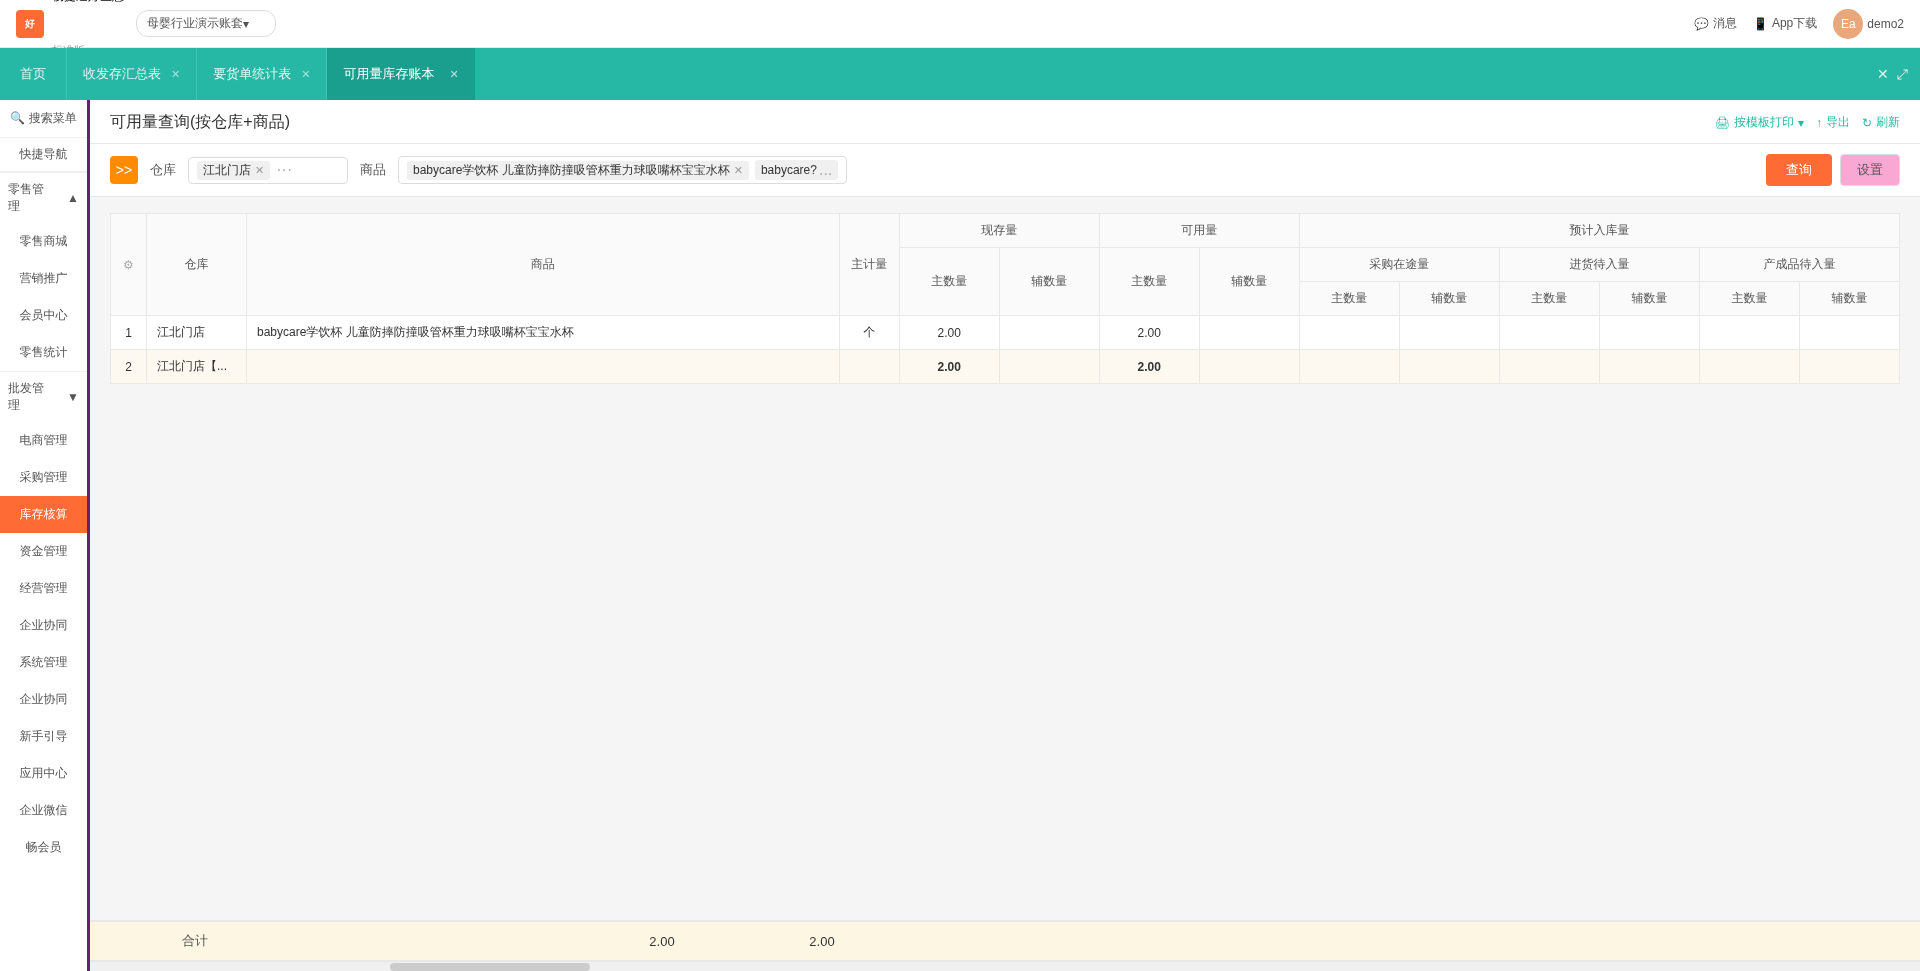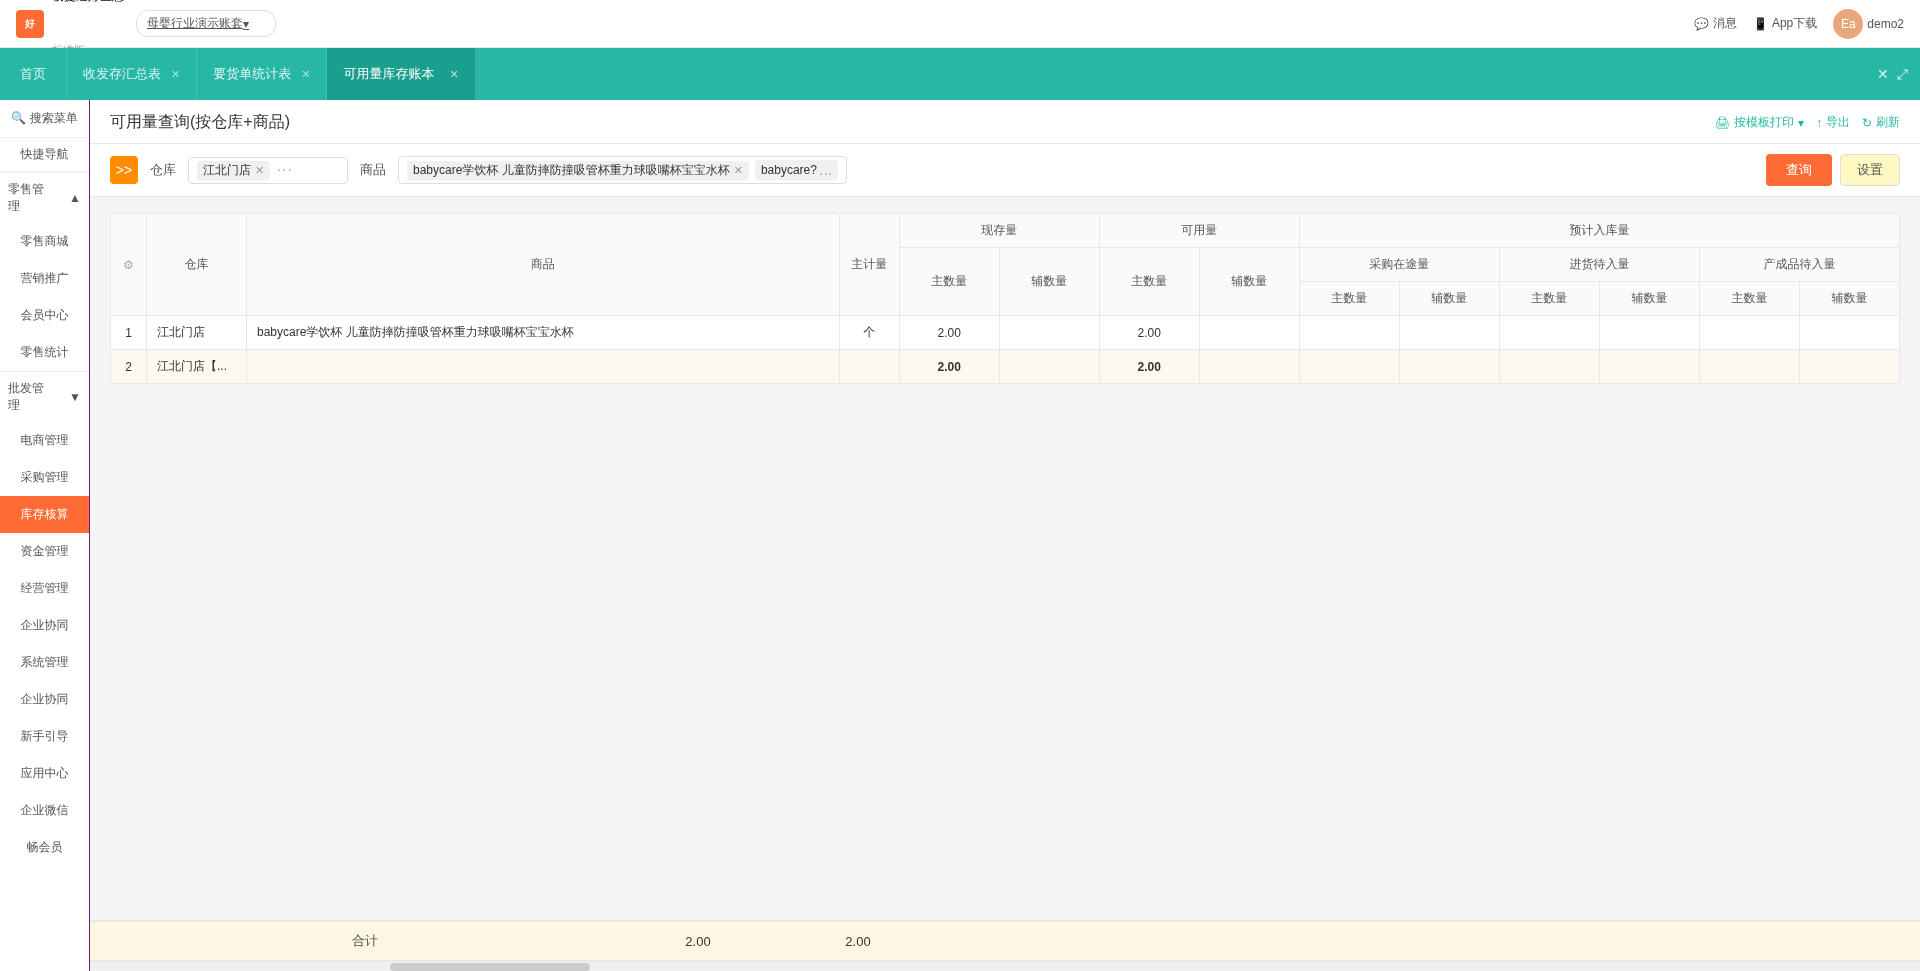--- a/index.html
+++ b/index.html
@@ -14,21 +14,21 @@
       justify-content: space-between;
       padding: 0 16px;
       border-bottom: 1px solid #e8e8e8;
       flex-shrink: 0;
     }
     .top-bar-left { display: flex; align-items: center; gap: 12px; }
     .brand { display: flex; align-items: center; gap: 8px; }
     .brand-logo { width: 28px; height: 28px; background: #ff6b35; border-radius: 4px; display: flex; align-items: center; justify-content: center; color: white; font-size: 10px; font-weight: bold; }
     .brand-text { font-size: 12px; color: #000000; line-height: 1.3; }
     .brand-sub { font-size: 11px; color: #999; margin-top: 38px; }
-    .template-selector { display: flex; align-items: center; padding: 4px 10px; border: 1px solid #ddd; border-radius: 12px; cursor: pointer; background: #fff; font-size: 12px; color: #555; min-width: 140px; text-decoration: underline; }
+    .template-selector { display: flex; align-items: center; padding: 4px 10px; border: 1px solid #ddd; border-radius: 12px; cursor: pointer; background: #fff; font-size: 12px; color: #555; min-width: 140px; }
     .top-bar-right { display: flex; align-items: center; gap: 16px; }
     .top-action { display: flex; align-items: center; gap: 4px; font-size: 12px; color: #555; cursor: pointer; }
     .avatar { width: 30px; height: 30px; border-radius: 50%; background: #e8a87c; display: flex; align-items: center; justify-content: center; color: white; font-size: 12px; overflow: hidden; }
 
     
     .tab-bar {
       height: 52px;
       background: #26b8a5;
       display: flex;
       align-items: stretch;
@@ -57,21 +57,21 @@
     .tab-bar-right { margin-left: auto; display: flex; align-items: center; padding: 0 12px; gap: 8px; }
     .tab-bar-btn { color: rgba(255,255,255,0.85); cursor: pointer; font-size: 14px; }
 
     
     .main-layout { display: flex; flex: 1; overflow: hidden; }
 
     
     .sidebar {
       width: 90px;
       background: #fff;
-      border-right: 1px solid #701a75;
+      border-right: 3px solid #701a75;
       display: flex;
       flex-direction: column;
       flex-shrink: 0;
       overflow-y: auto;
     }
     .sidebar-search {
       padding: 10px 8px;
       border-bottom: 1px solid #f0f0f0;
       font-size: 12px;
       color: #555;
@@ -176,21 +176,21 @@
       font-size: 12px; color: #333;
     }
     .filter-tag-close { cursor: pointer; color: #999; font-size: 11px; margin-left: 2px; }
     .filter-dots { color: #aaa; font-size: 16px; cursor: pointer; }
     .filter-actions { display: flex; gap: 8px; margin-left: auto; }
     .btn-query {
       padding: 0 20px; background: #ff6b35; color: white;
       border: none; border-radius: 4px; cursor: pointer; font-size: 13px;
     }
     .btn-settings {
-      padding: 6px 16px; background: #fef9c3; color: #555;
+      padding: 6px 16px; background: #f9a8d4; color: #555;
       border: 1px solid #ddd; border-radius: 4px; cursor: pointer; font-size: 13px;
     }
 
     
     .table-container {
       flex: 1; overflow: auto; padding: 16px 20px;
       background: #f5f5f5;
     }
     .data-table {
       width: 100%; background: #fff;
@@ -487,21 +487,21 @@
             <td></td>
             <td></td>
             <td></td>
             <td></td>
           </tr>
         </tbody>
       </table>
     </div>
 
     <div class="table-footer">
-      <span class="footer-label" style="margin-left:108px; margin-right:120px;text-align:right;">合计</span>
+      <span class="footer-label" style="margin-left:72px; margin-right:120px;">合计</span>
       <div class="footer-values">
         <span class="footer-val" style="margin-left:160px;">2.00</span>
         <span class="footer-val"></span>
         <span class="footer-val">2.00</span>
       </div>
     </div>
 
     <div class="table-scroll-bar">
       <div class="scroll-thumb"></div>
     </div>

